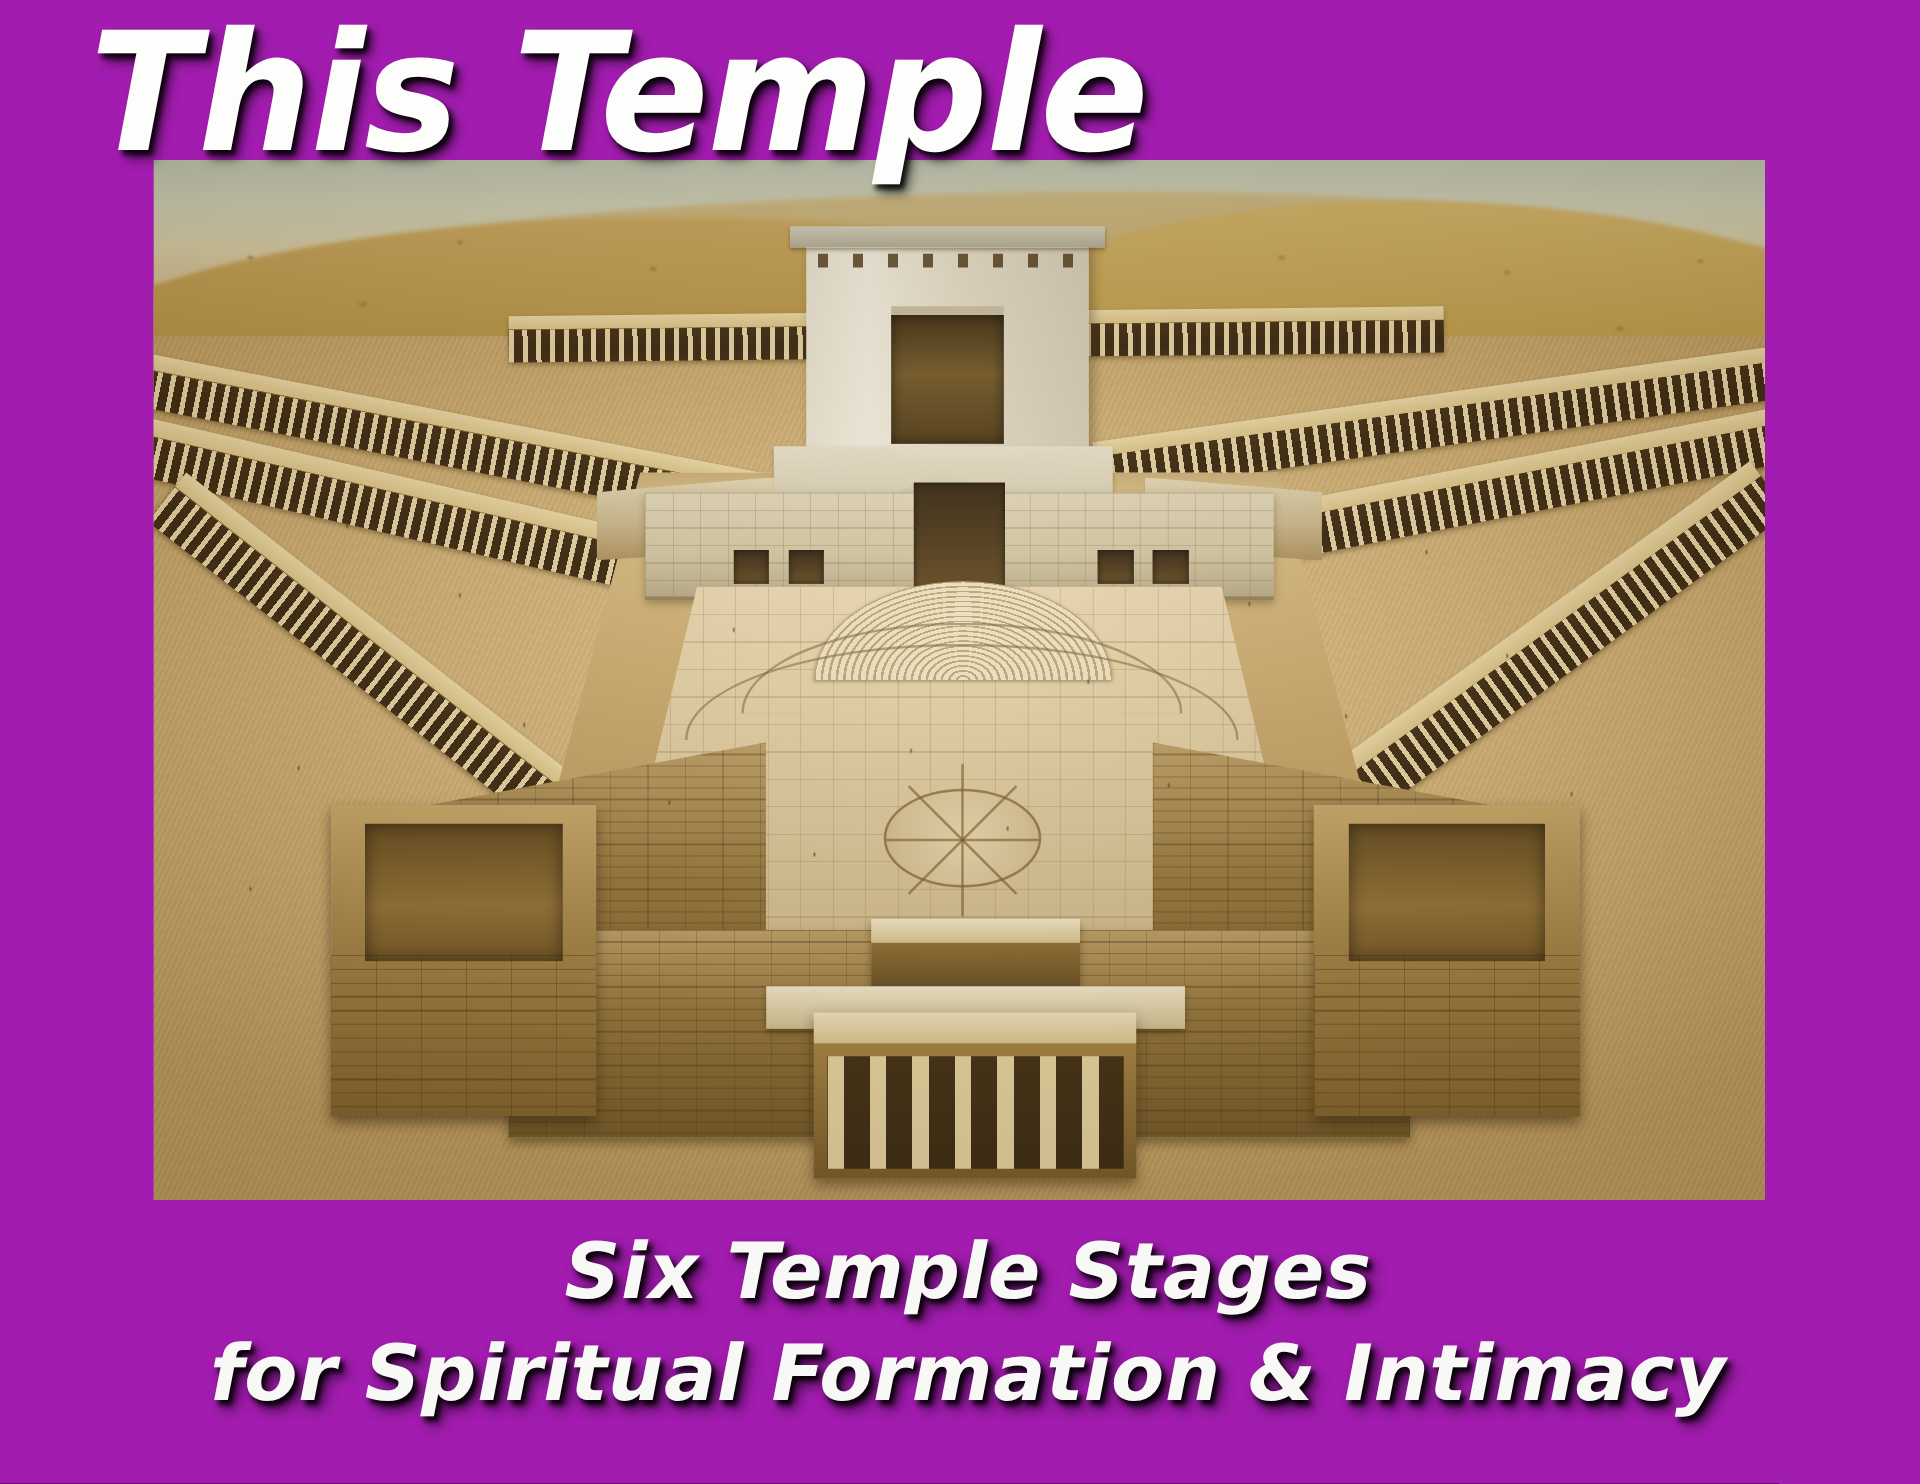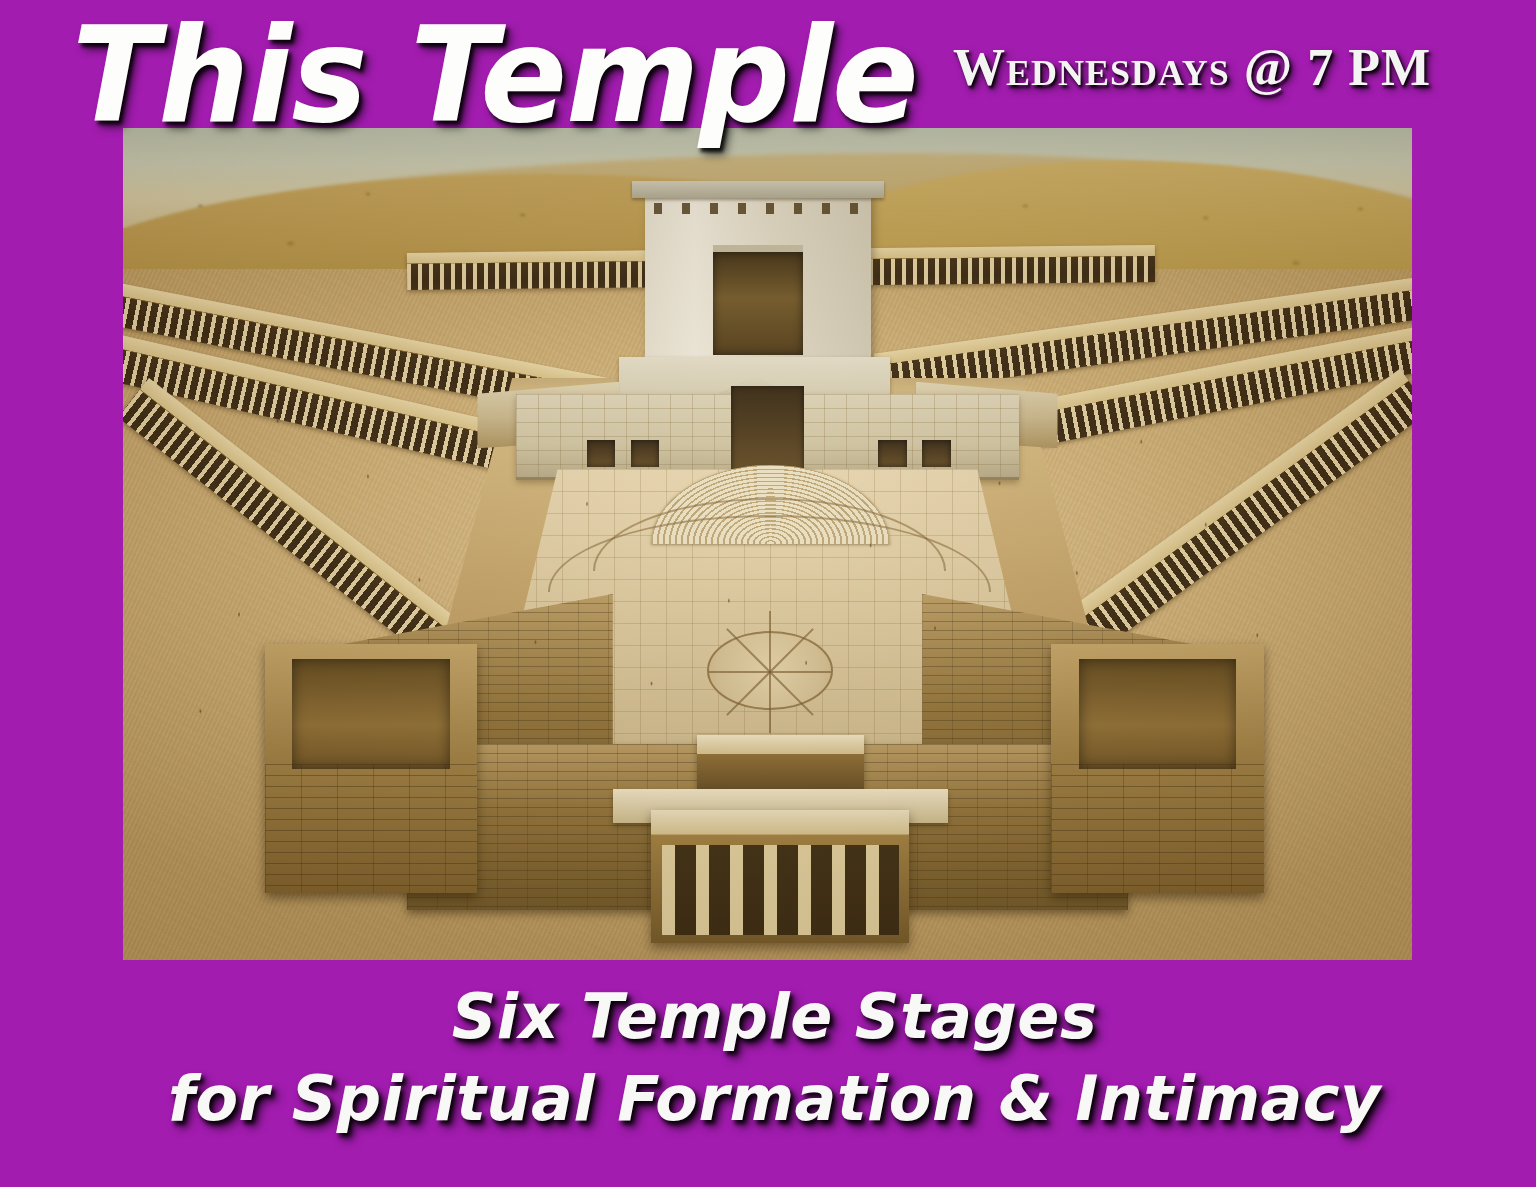--- a/index.html
+++ b/index.html
@@ -581,20 +581,19 @@
     <div class="front-gate">
       <div class="cols"></div>
     </div>
 
     <div class="people"></div>
     <div class="photo-tone"></div>
   </div>
 
   <div class="title">This Temple</div>
 
-  <div class="schedule">Wednesdays @ 7 PM</div>
 
   <div class="subtitle">
     <span class="line1">Six Temple Stages</span>
     <span class="line2">for Spiritual Formation &amp; Intimacy</span>
   </div>
 
 </div>
 
 </body></html>

